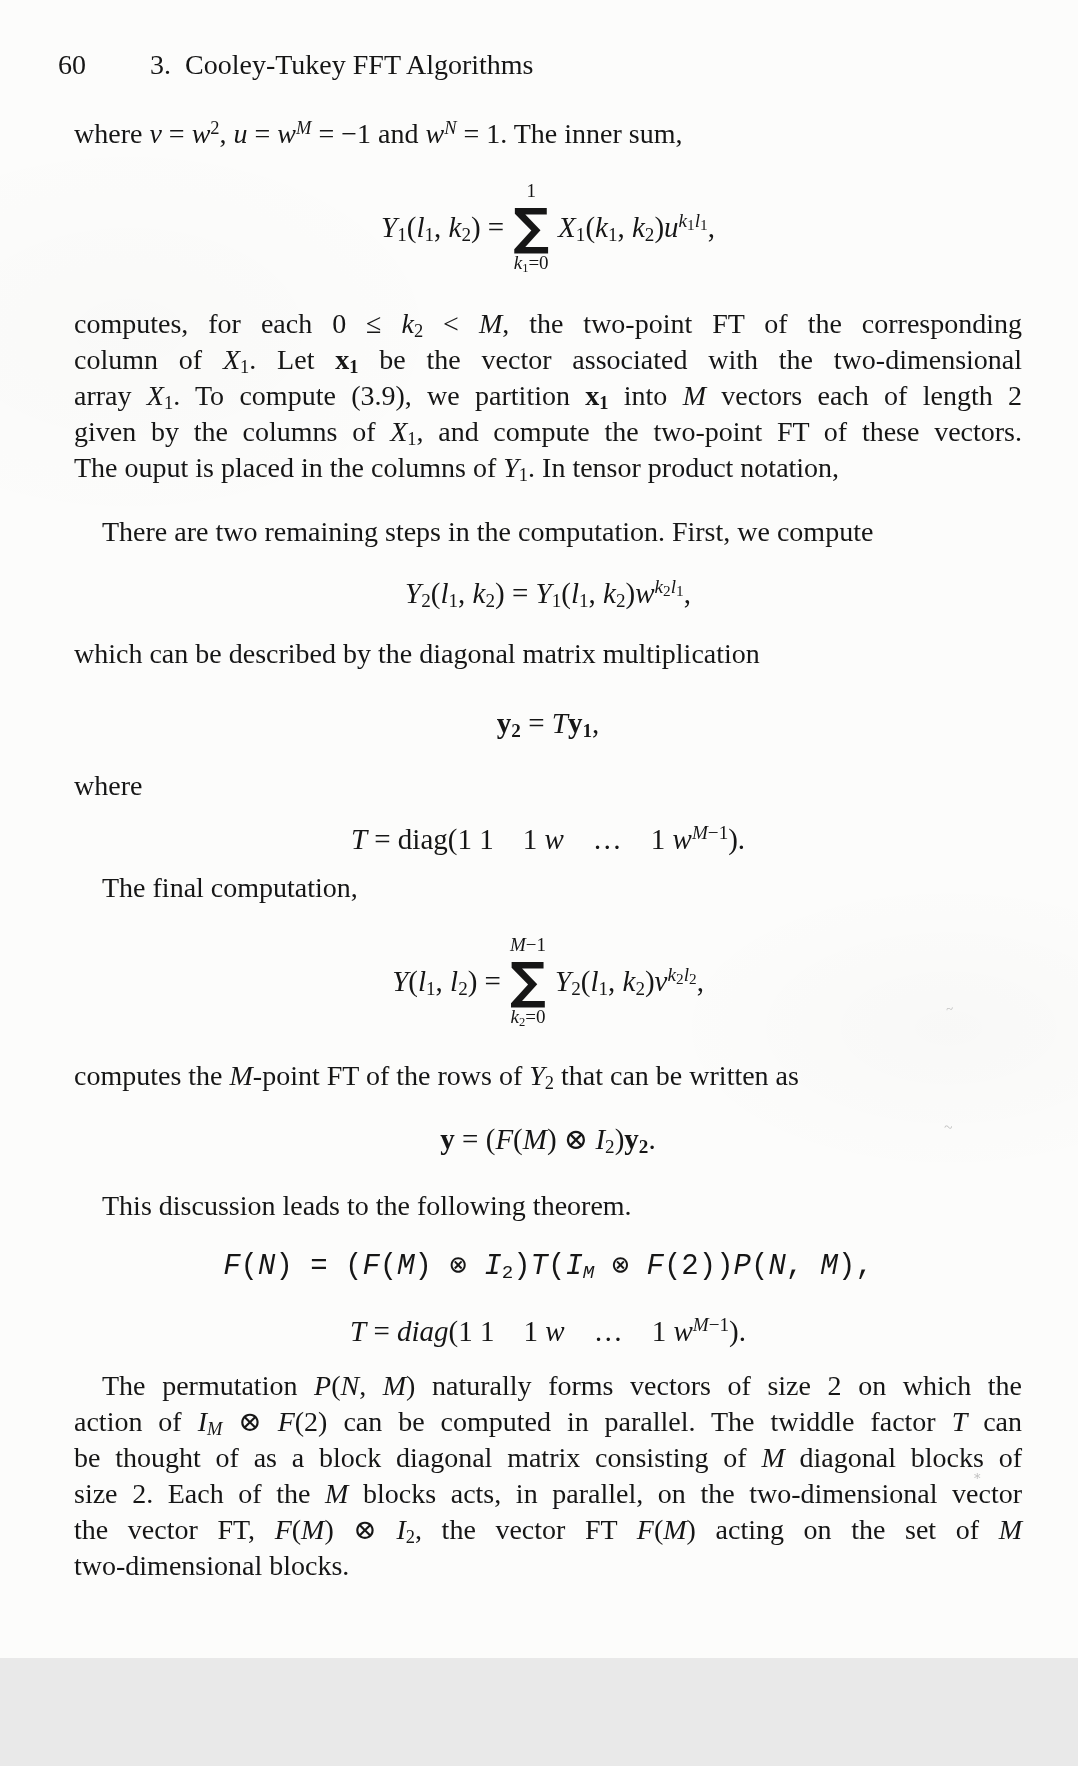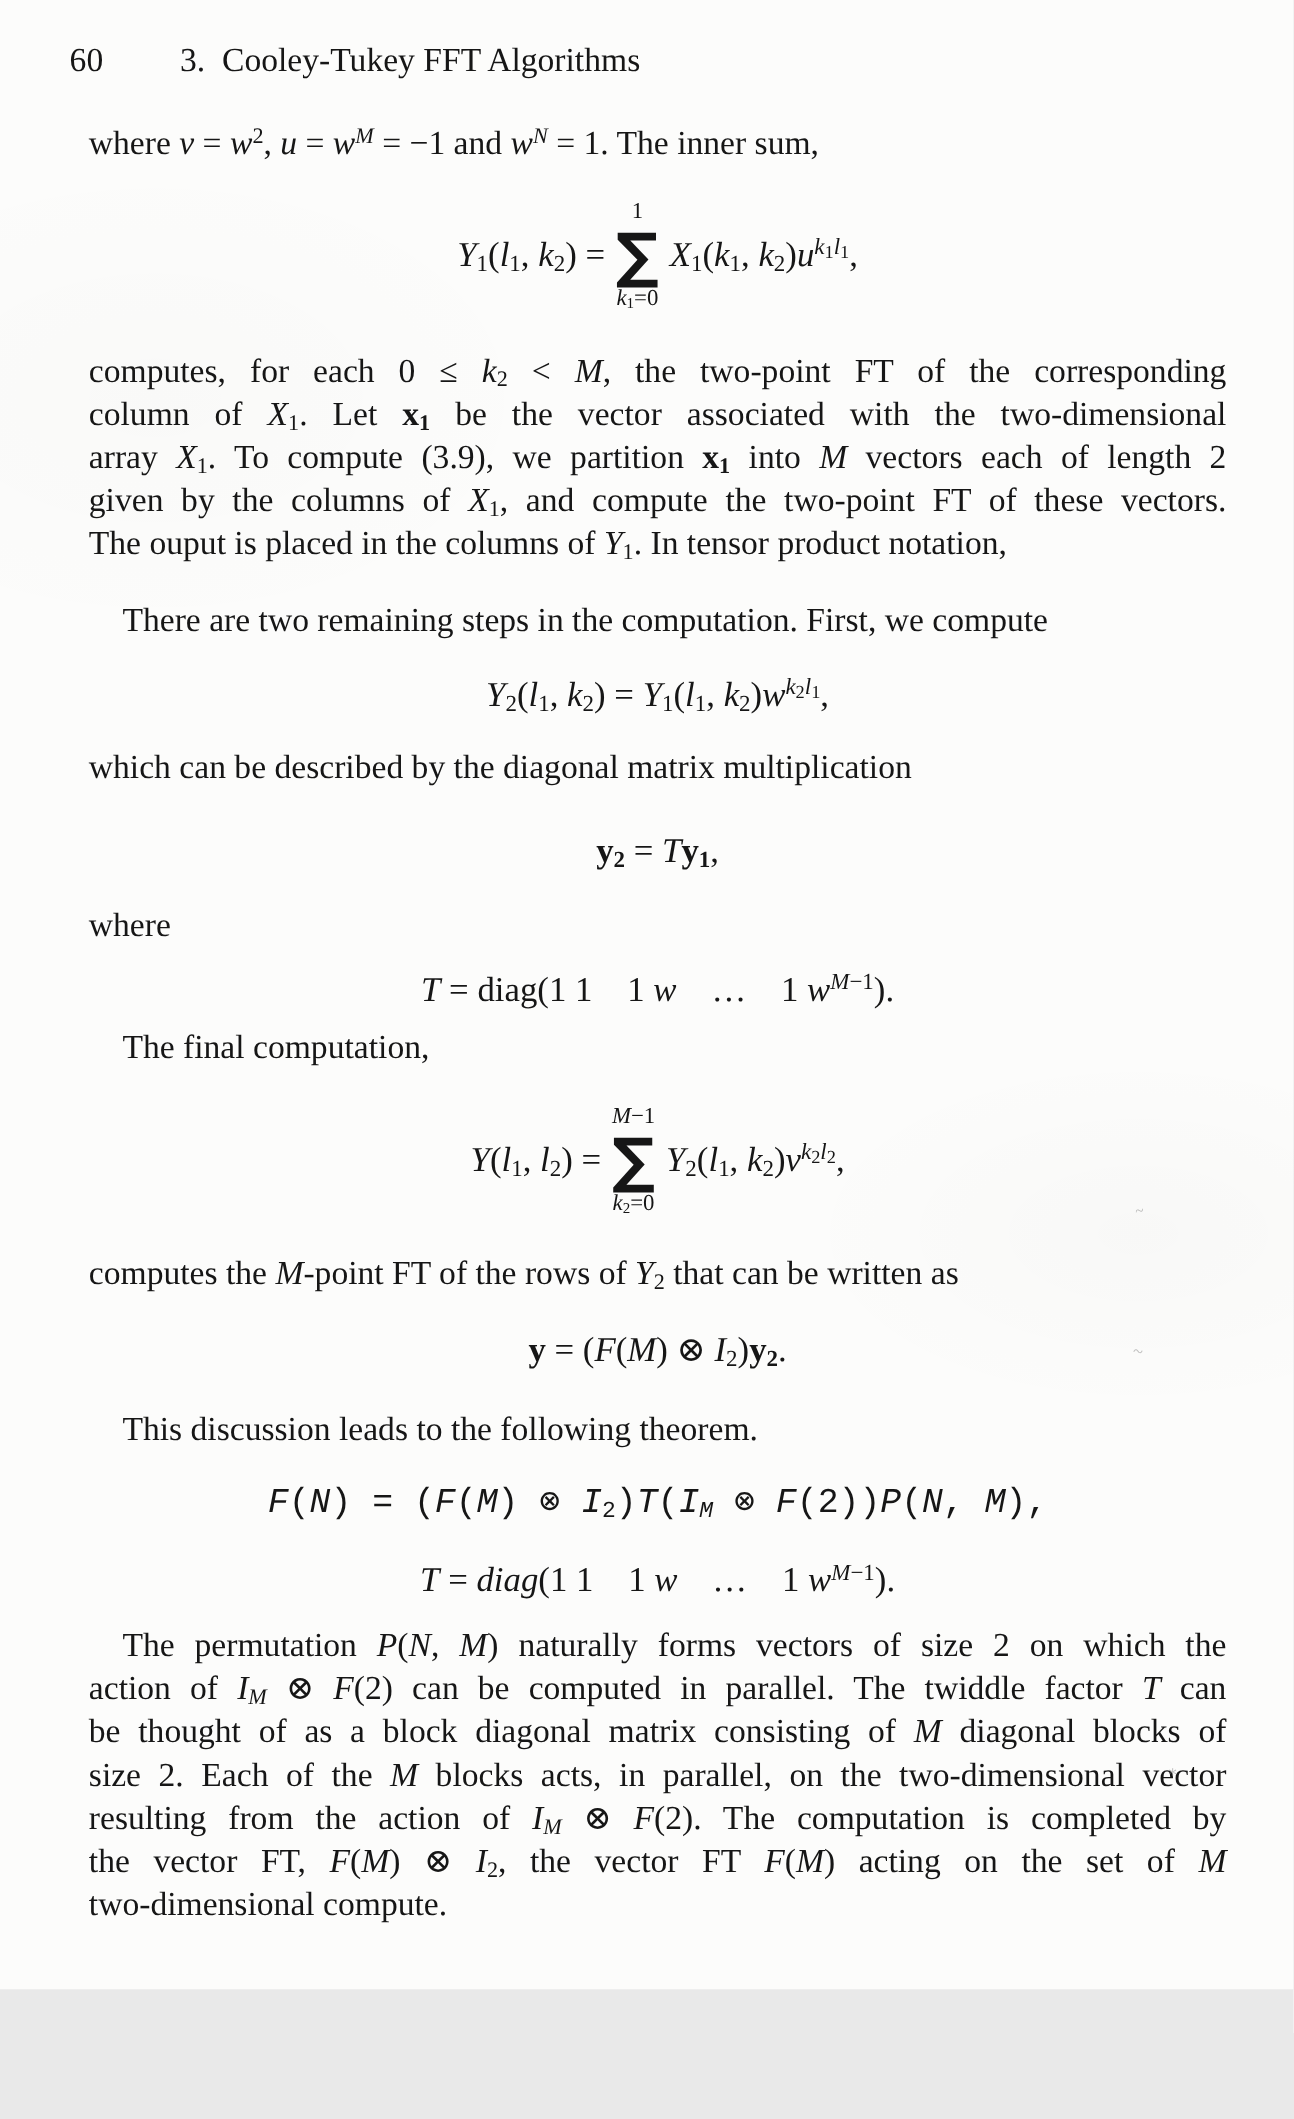--- a/index.html
+++ b/index.html
@@ -6,21 +6,21 @@
   .page{
     position:relative;
     width:1078px;height:1658px;
     margin:0 auto;
     background:#fcfcfb;
     background-image:
       radial-gradient(ellipse 420px 220px at 88% 62%, rgba(0,0,0,0.015), rgba(0,0,0,0) 70%),
       radial-gradient(ellipse 500px 300px at 12% 20%, rgba(0,0,0,0.012), rgba(0,0,0,0) 70%);
     overflow:hidden;
     box-sizing:border-box;
-    padding:36px 40px 0 58px;
+    padding:50px 40px 0 58px;
     font-family:"Liberation Serif","DejaVu Serif",serif;
     color:#161616;
     font-size:28px;
     line-height:36px;
   }
   
   .runhead{display:flex;line-height:30px;font-size:28px;}
   .pagenum{width:92px;flex:0 0 92px;}
   
   .para{margin:16px;}
@@ -131,23 +131,22 @@
 
   <div class="eq eq-FN"><i>F</i>(<i>N</i>) = (<i>F</i>(<i>M</i>) ⊗ <i>I</i><sub>2</sub>)<i>T</i>(<i>I<sub>M</sub></i> ⊗ <i>F</i>(2))<i>P</i>(<i>N</i>, <i>M</i>),</div>
 
   <div class="eq eq-tdiag2"><i>T</i> = <i>diag</i>(1 1 1 <i>w</i> … 1 <i>w</i><sup><i>M</i>−1</sup>).</div>
 
   <div class="para p-permutation indent-first">
       <div class="tline">The permutation <i>P</i>(<i>N</i>, <i>M</i>) naturally forms vectors of size 2 on which the</div>
       <div class="tline">action of <i>I<sub>M</sub></i> ⊗ <i>F</i>(2) can be computed in parallel. The twiddle factor <i>T</i> can</div>
       <div class="tline">be thought of as a block diagonal matrix consisting of <i>M</i> diagonal blocks of</div>
       <div class="tline">size 2. Each of the <i>M</i> blocks acts, in parallel, on the two-dimensional vector</div>
-      <div class="tline">resulting from the action of <i>I<sub>M</sub></i> ⊗ <i>F</i>(2). The computation is completed by</div>
       <div class="tline">the vector FT, <i>F</i>(<i>M</i>) ⊗ <i>I</i><sub>2</sub>, the vector FT <i>F</i>(<i>M</i>) acting on the set of <i>M</i></div>
-      <div class="tline last">two-dimensional compute.</div>
+      <div class="tline last">two-dimensional blocks.</div>
     </div>
 
   <span class="artifact art-1">~</span>
   <span class="artifact art-2">⁎</span>
   <span class="artifact art-3">~</span>
   <span class="artifact art-4">,</span>
 
 </div>
 
 </body></html>

